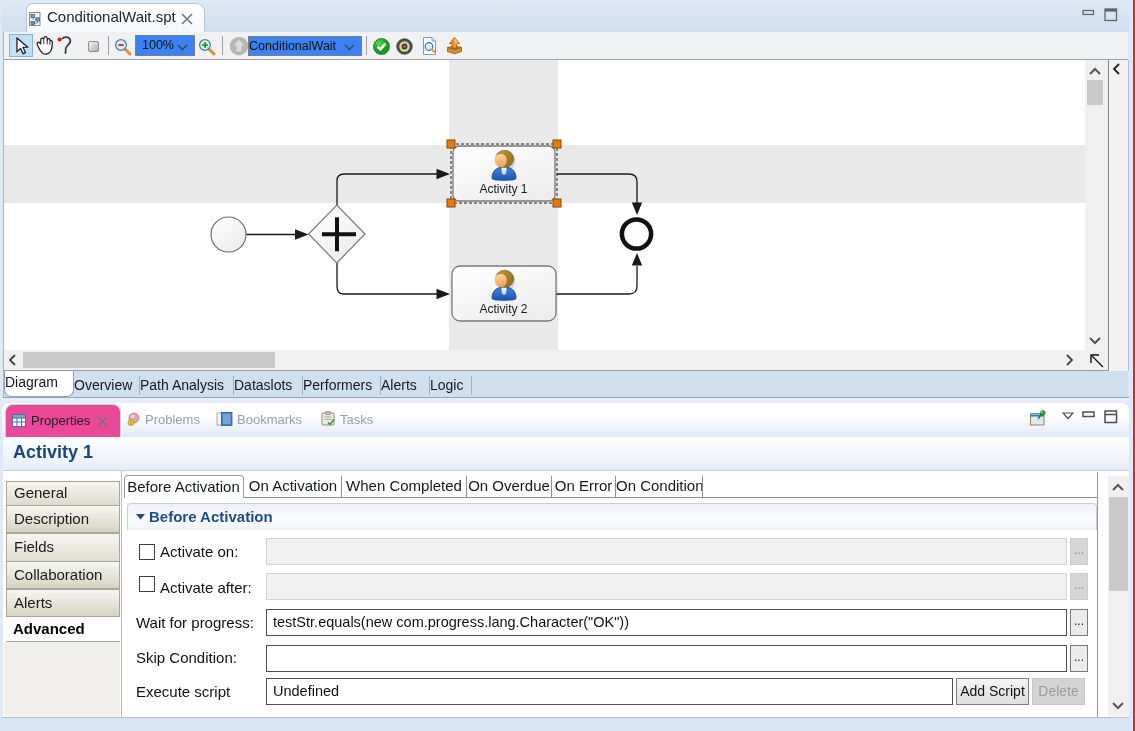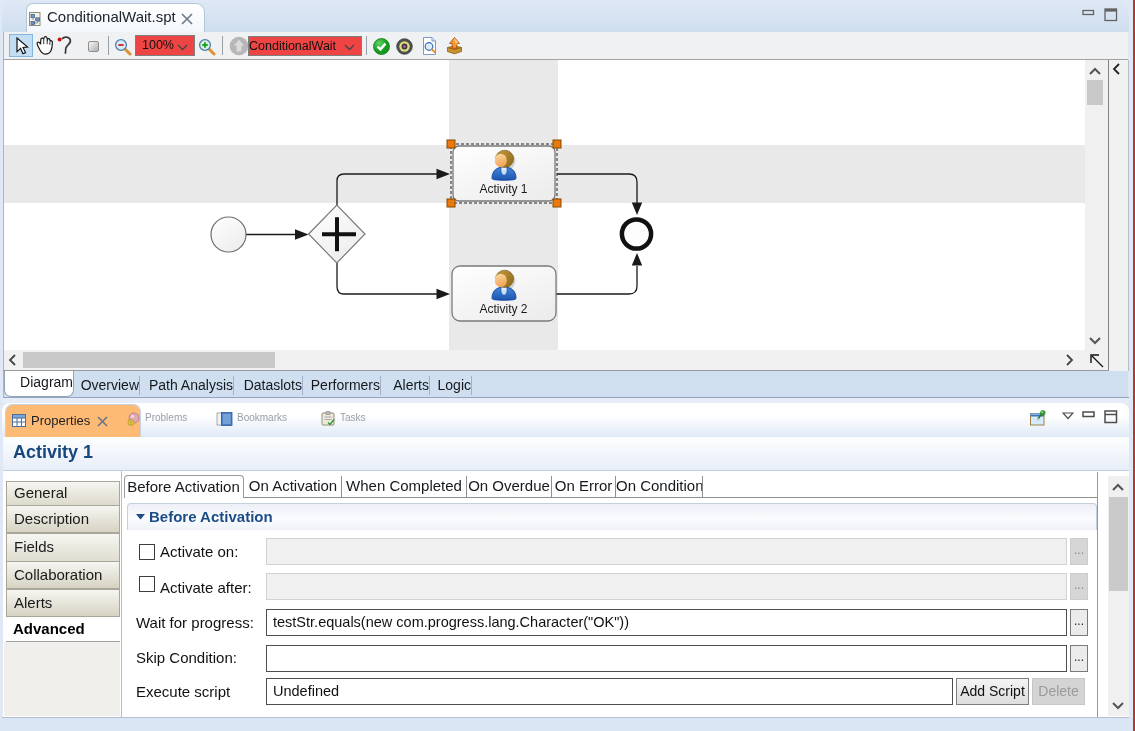--- a/index.html
+++ b/index.html
@@ -4,39 +4,39 @@
 <style>
 *{margin:0;padding:0;box-sizing:border-box}
 html,body{width:1135px;height:731px;overflow:hidden}
 body{font-family:"Liberation Sans",sans-serif;background:#e0e7f5;position:relative;font-size:12px;color:#1a1a1a}
 .abs{position:absolute}
 #etabs{left:2px;top:2px;width:1127px;height:30px;background:linear-gradient(#dde8f5,#cfdeef);border-radius:8px 14px 0 0}
 #etab{left:26px;top:3px;width:179px;height:29px;background:linear-gradient(#ffffff,#f3f7fb);border:1px solid #b6c5d8;border-bottom:none;border-radius:7px 9px 0 0}
 #etab .txt{position:absolute;left:20px;top:4px;font-size:15px;color:#20262e}
 #toolbar{left:3px;top:32px;width:1125px;height:28px;background:#f0f1f3;border-left:1px solid #aab4cc}
 .tsep{width:1px;background:#9aa0a8;top:36px;height:19px}
-.combo{border:1px solid #7e7e7e;background:#ef4444;color:#111;font-size:12px}
+.combo{border:1px solid #7e7e7e;background:#3b82f6;color:#111;font-size:12px}
 .combo .cv{position:absolute;right:6px;top:8px}
 #canvasrow{left:3px;top:60px;width:1125px;height:311px;background:#f0f0f0;border-left:1px solid #aab4cc}
 #canvas{left:4px;top:60px;width:1081px;height:290px;background:#fff;overflow:hidden}
 #hsc{left:4px;top:350px;width:1081px;height:21px;background:#f1f1f1}
 #hthumb{left:23px;top:352px;width:252px;height:16px;background:#c9c9c9}
 #vsc{left:1085px;top:60px;width:23px;height:290px;background:#f0f0f0}
 #vthumb{left:1087px;top:80px;width:16px;height:25px;background:#c9c9c9}
 #palsep{left:1108px;top:60px;width:1px;height:311px;background:#828282}
 #palette{left:1109px;top:60px;width:20px;height:311px;background:#f1f1f1;border-right:1px solid #b3bdd0}
 #viewtabs{left:3px;top:371px;width:1125px;height:26px;background:#cfdff0;border-left:1px solid #aab4cc}
-.vtab{position:absolute;top:374px;height:23px;line-height:22px;font-size:14px;color:#15191e;text-align:right;white-space:nowrap}
+.vtab{position:absolute;top:374px;height:23px;line-height:22px;font-size:14px;color:#15191e;text-align:left;white-space:nowrap}
 .vtsep{position:absolute;top:376px;height:19px;width:1px;background:#9fb2c8}
 #vtsel{left:4px;top:371px;width:70px;height:26px;background:#fff;border:1px solid #97a3b4;border-top:none;border-radius:0 0 7px 7px;line-height:23px}
 #gap1{left:2px;top:398px;width:1127px;height:5px;background:#e6ecf8}
 #gapline{left:3px;top:397px;width:1126px;height:1px;background:#93a5c0}
 #pheader{left:2px;top:403px;width:1127px;height:34px;background:linear-gradient(#ffffff 35%,#e1eaf7);border-radius:8px 8px 0 0}
-#ptab{left:5px;top:404px;width:136px;height:33px;background:#fdba74;border:1px solid #c5d1e1;border-bottom:none;border-radius:8px 8px 0 0}
-.phitem{position:absolute;top:412px;font-size:10px;color:#9aa0a8}
+#ptab{left:5px;top:404px;width:116px;height:33px;background:#ec4899;border:1px solid #c5d1e1;border-bottom:none;border-radius:8px 8px 0 0}
+.phitem{position:absolute;top:412px;font-size:13px;color:#9aa0a8}
 #ptitle{left:3px;top:437px;width:1126px;height:34px;background:linear-gradient(#fdfefe,#e7eef9);border-bottom:1px solid #c2cfe5}
 #ptitle span{position:absolute;left:10px;top:5px;font-size:18px;font-weight:bold;color:#17477d}
 #pcontent{left:3px;top:471px;width:1126px;height:247px;background:#fff}
 .nav{position:absolute;left:6px;width:114px;height:26px;background:linear-gradient(#f6f6f2,#d6d3c2);border:1px solid #aaa79a;line-height:24px;padding-left:7px;font-size:15px;color:#1a1a1a}
 #navsep{left:121px;top:471px;width:1px;height:246px;background:#bcbcbc}
 .ntab{position:absolute;top:475px;height:22px;line-height:22px;font-size:15px;color:#15191e;text-align:center;white-space:nowrap}
 .ntsep{position:absolute;top:476px;height:21px;width:1px;background:#8f8f8f}
 #ntline{left:124px;top:497px;width:973px;height:1px;background:#8f8f8f}
 #ntsel{left:123.5px;top:475px;width:120px;height:23px;background:#fff;border:1px solid #9a9a9a;border-bottom:none;border-radius:4px 4px 0 0;line-height:21px;z-index:2}
 #secthdr{left:127px;top:503px;width:970px;height:27px;background:linear-gradient(#ecEFf6,#fbfcfe 55%,#eef2f8);border:1px solid #c6cfdd;border-bottom:none;border-radius:4px 4px 0 0}

